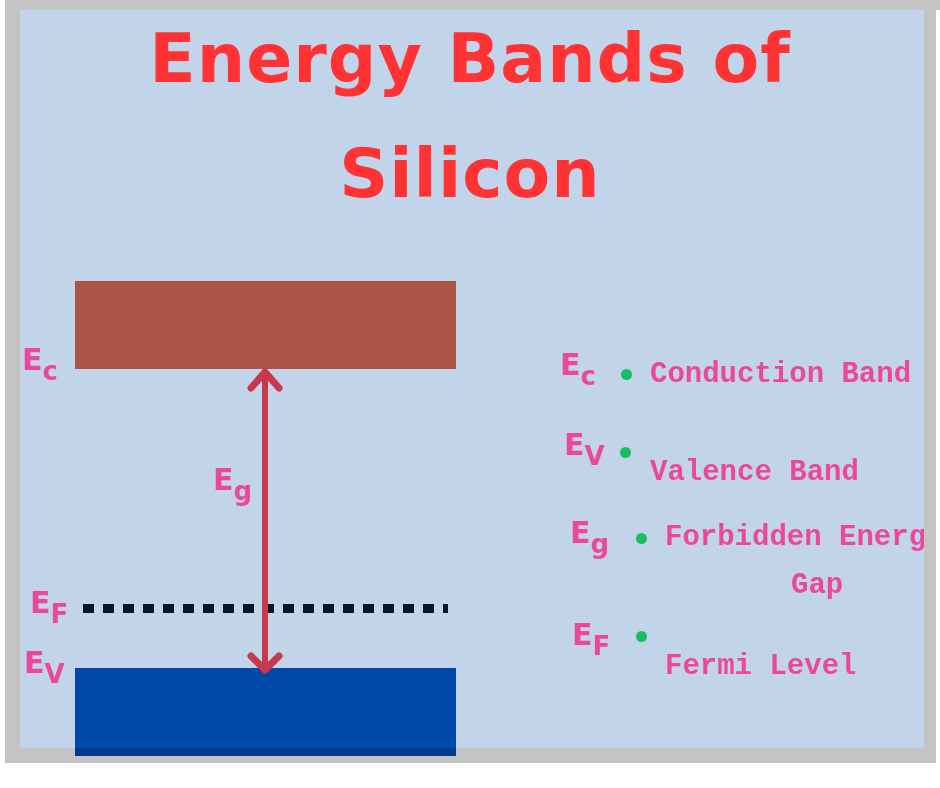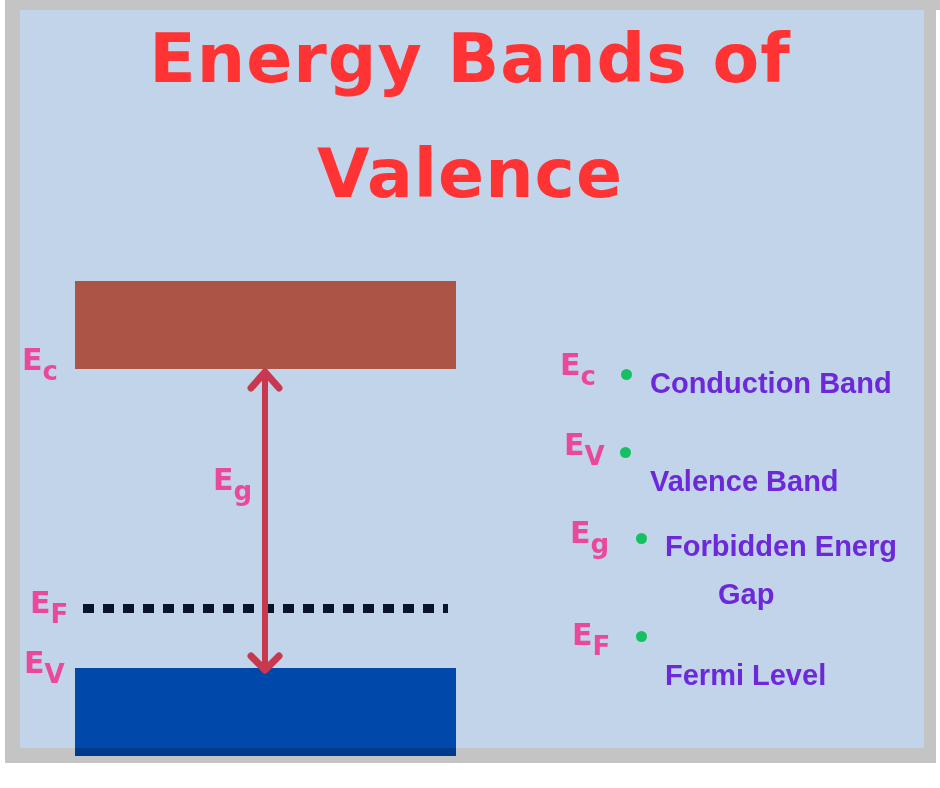--- a/index.html
+++ b/index.html
@@ -11,31 +11,31 @@
   .title.l2 { top:140px; }
   .band { position:absolute; left:75px; width:381px; }
   .cb { top:281px; height:88px; background:#ac5445; }
   .vb { top:668px; height:88px; background:#0048aa; }
   .vb-edge { position:absolute; left:75px; top:748px; width:381px; height:8px; background:#003a8c; }
   .sym { position:absolute; color:#ec4899; font-weight:bold; font-size:30px; line-height:1; font-family:"DejaVu Sans", sans-serif; }
   .sym sub { font-size:26px; vertical-align:-10px; }
   .fermi { position:absolute; left:83px; top:604px; width:365px; height:9px;
     background-image: repeating-linear-gradient(to right, #0a1428 0 11px, transparent 11px 20px); }
   svg.arrow { position:absolute; left:245px; top:366px; }
-  .legend { position:absolute; color:#6d28d9; font-weight:bold; font-size:29px; line-height:1; font-family:Liberation Sans, sans-serif; white-space:nowrap;margin-top:9px; }
+  .legend { position:absolute; color:#ec4899; font-weight:bold; font-size:29px; line-height:1; font-family:Liberation Mono, monospace; white-space:nowrap; }
   .bullet { position:absolute; width:11px; height:11px; border-radius:50%; background:#16c060; }
 </style>
 </head>
 <body>
 
 <div class="frame"></div>
 <div class="canvas"></div>
 
 <div class="title l1">Energy Bands of</div>
-<div class="title l2">Valence</div>
+<div class="title l2">Silicon</div>
 
 <div class="band cb"></div>
 <div class="band vb"></div>
 <div class="vb-edge"></div>
 
 <div class="sym" style="left:22px; top:345px;"><span>E</span><sub>c</sub></div>
 <div class="sym" style="left:213px; top:465px;"><span>E</span><sub>g</sub></div>
 <div class="sym" style="left:30px; top:588px;"><span>E</span><sub>F</sub></div>
 <div class="sym" style="left:24px; top:648px;"><span>E</span><sub>V</sub></div>
 
@@ -51,20 +51,20 @@
 <div class="bullet" style="left:621px; top:369px;"></div>
 <div class="legend" style="left:650px; top:360px;">Conduction Band</div>
 
 <div class="sym" style="left:564px; top:430px;"><span>E</span><sub>V</sub></div>
 <div class="bullet" style="left:620px; top:447px;"></div>
 <div class="legend" style="left:650px; top:458px;">Valence Band</div>
 
 <div class="sym" style="left:570px; top:518px;"><span>E</span><sub>g</sub></div>
 <div class="bullet" style="left:636px; top:533px;"></div>
 <div class="legend" style="left:665px; top:523px;">Forbidden Energ</div>
-<div class="legend" style="left:718px; top:571px;">Gap</div>
+<div class="legend" style="left:791px; top:571px;">Gap</div>
 
 <div class="sym" style="left:572px; top:620px;"><span>E</span><sub>F</sub></div>
 <div class="bullet" style="left:636px; top:631px;"></div>
 <div class="legend" style="left:665px; top:652px;">Fermi Level</div>
 
 <div style="position:absolute; left:924px; top:0; width:12px; height:763px; background:#c4c4c4;"></div>
 <div style="position:absolute; left:936px; top:10px; width:4px; height:778px; background:#ffffff;"></div>
 
 </body></html>

